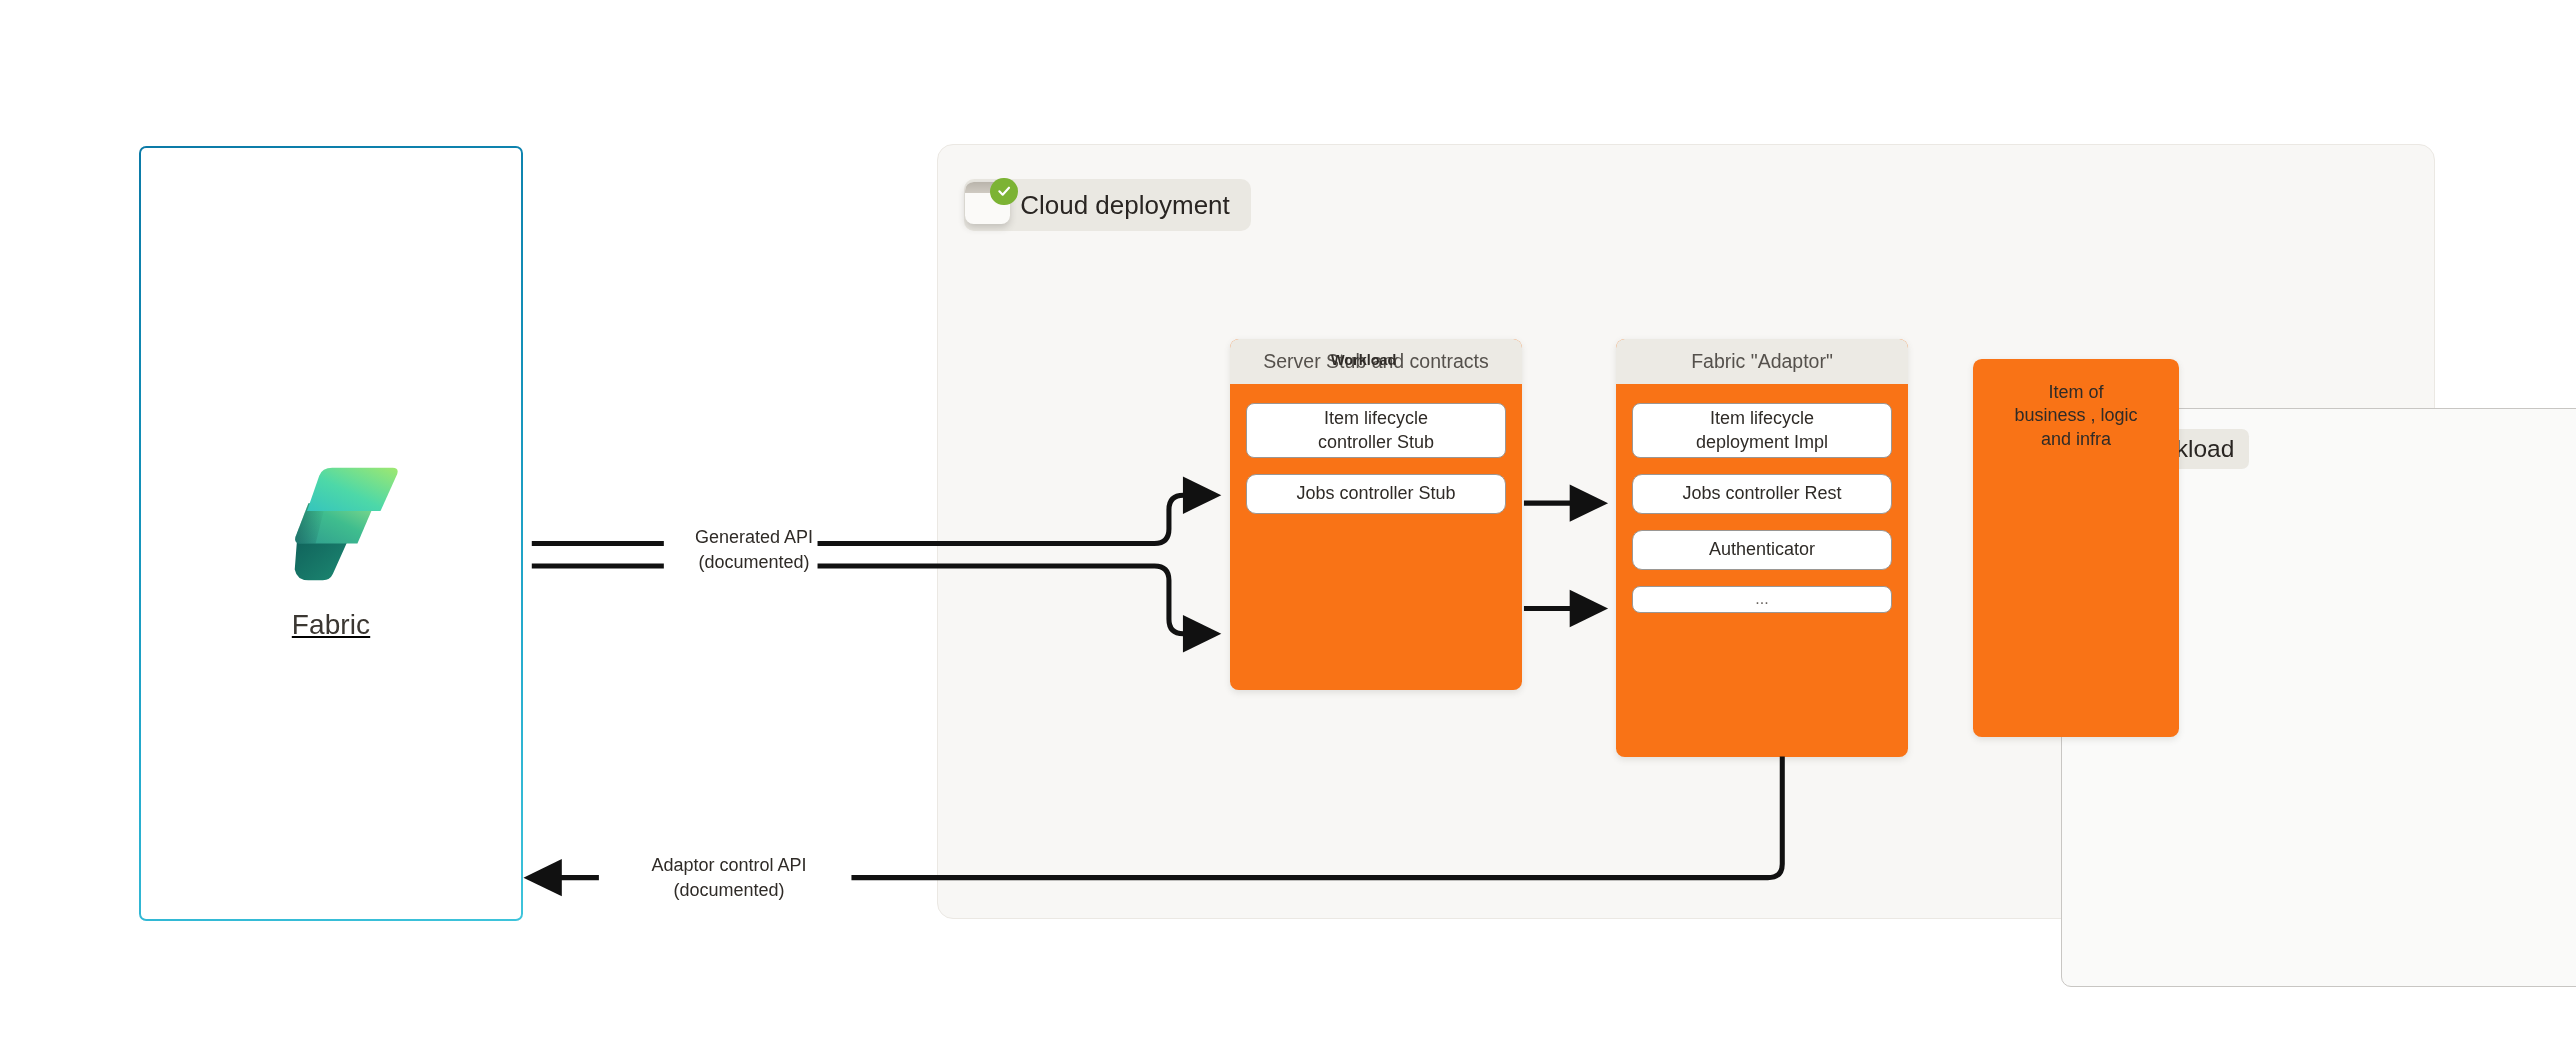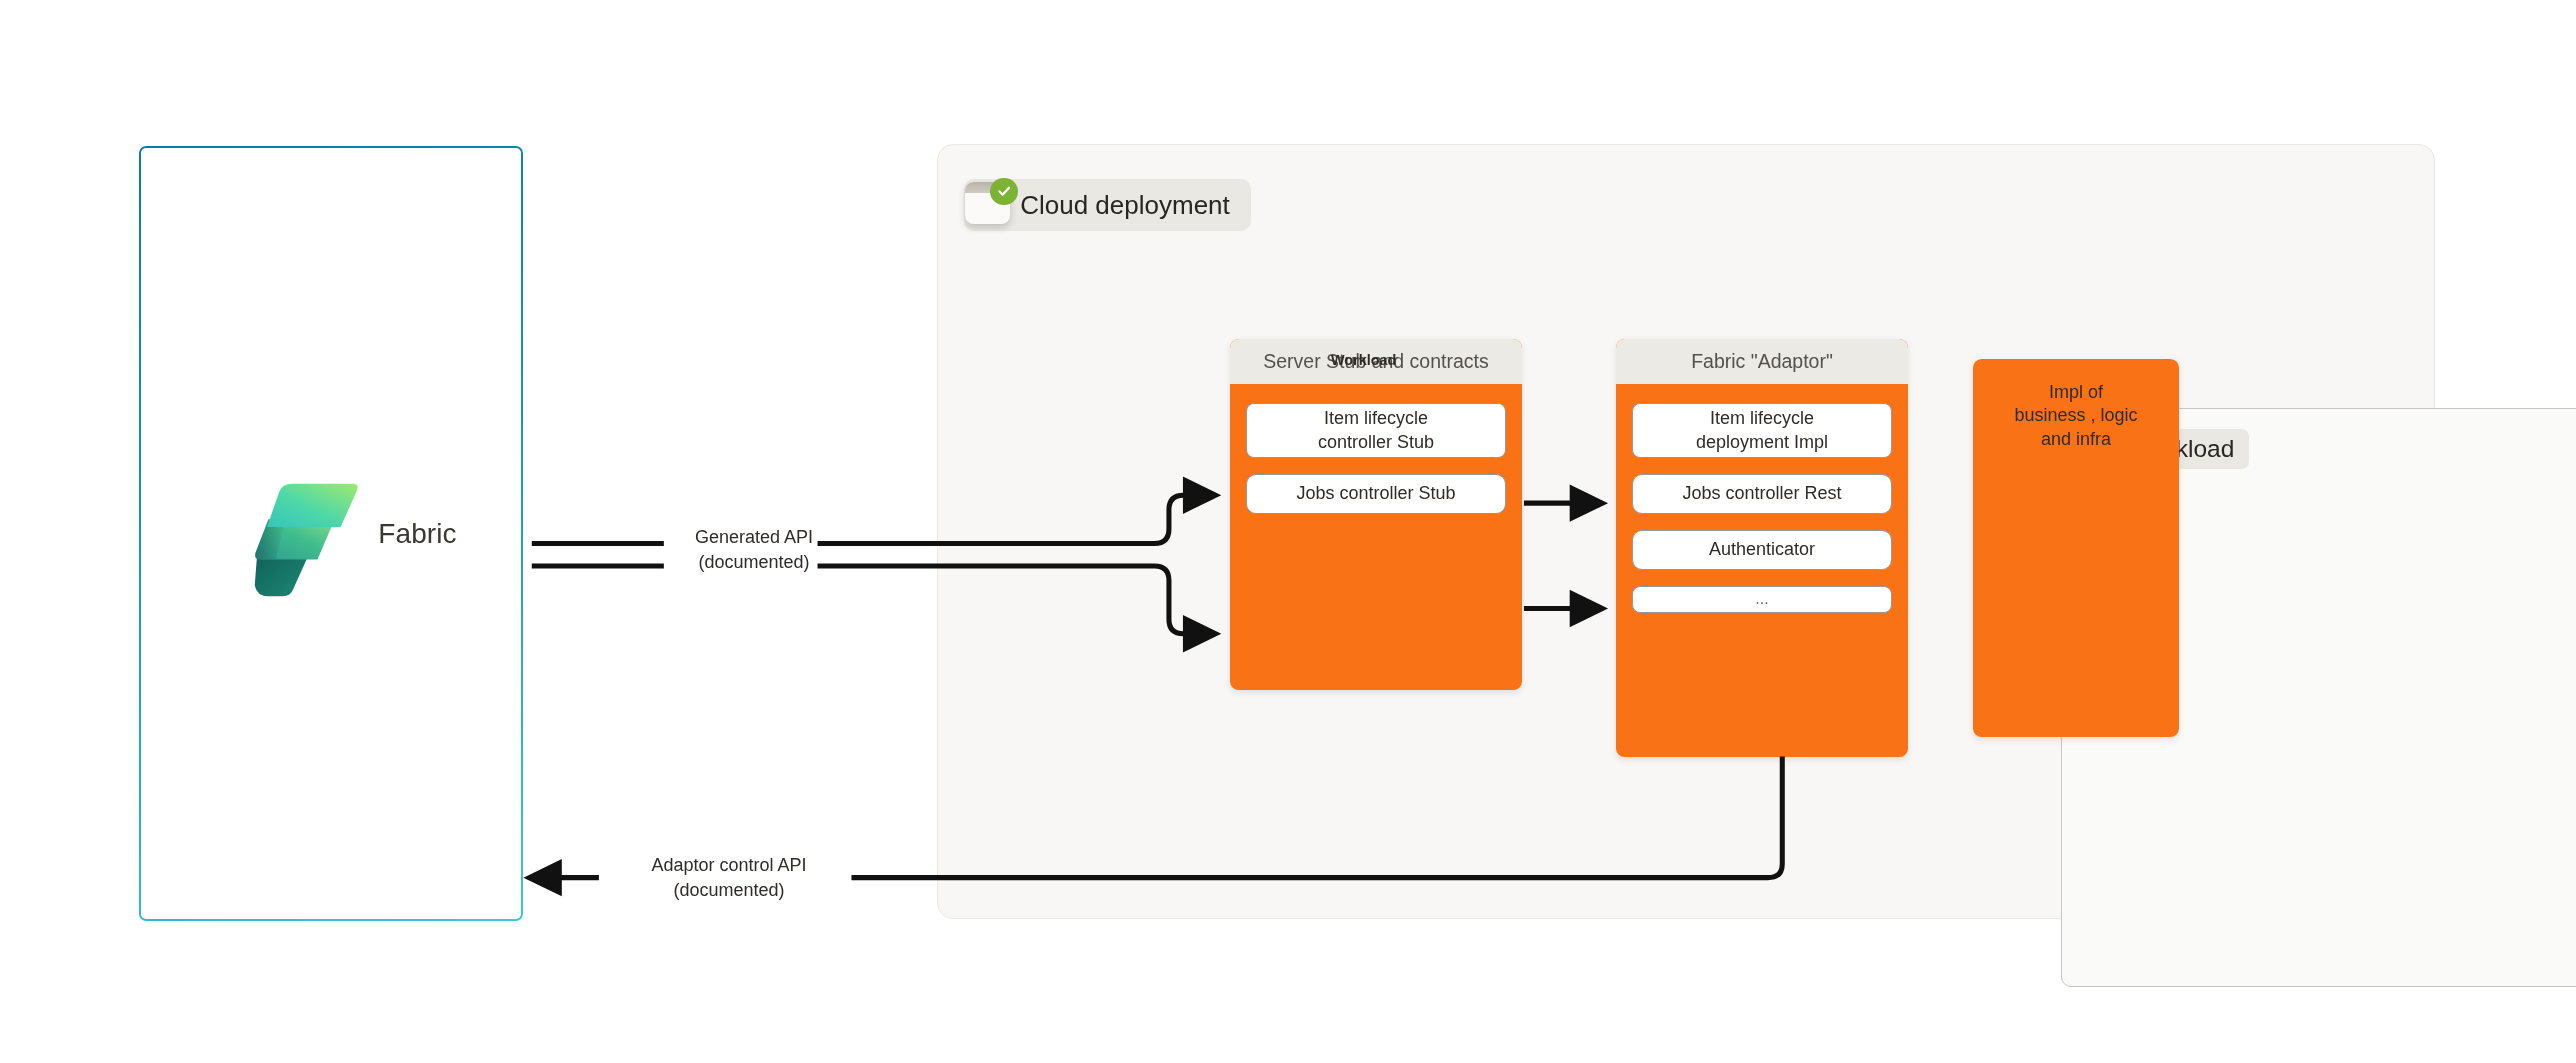--- a/index.html
+++ b/index.html
@@ -37,23 +37,24 @@
     background-image: linear-gradient(#fff, #fff),
       linear-gradient(160deg, #0b7aa7 0%, #1391b9 38%, #25acce 70%, #3ec4db 100%);
     background-origin: border-box;
     background-clip: content-box, border-box;
   }
   #fabric-inner {
     position: relative;
     width: 100%;
     height: 100%;
     display: flex;
-    flex-direction: row;
+    flex-direction: column;
     align-items: center;
     justify-content: center;
+    text-decoration: underline;
   }
   #fabric-logo {
     width: 173px;
     height: 173px;
     margin-bottom: 10px;
   }
   #fabric-label {
     font-size: 28px;
     color: #3b3732;
     letter-spacing: 0.1px;
@@ -338,21 +339,21 @@
           <span>Authenticator</span>
         </div>
         <div class="node small">
           <span>...</span>
         </div>
       </div>
     </div>
 
     <div class="col-panel" style="left:1035px; top:214px; width:206px; height:378px;">
       <div id="rest-text">
-        <span>Impl of</span><br>
+        <span>Item of</span><br>
         <span>business , logic</span><br>
         <span>and infra</span>
       </div>
     </div>
 
   </div>
 
   <svg id="wires" viewBox="0 0 3570 1474">
     <defs>
       <marker id="arrow" markerWidth="9" markerHeight="9" refX="6.2" refY="4.5" orient="auto" markerUnits="strokeWidth">

